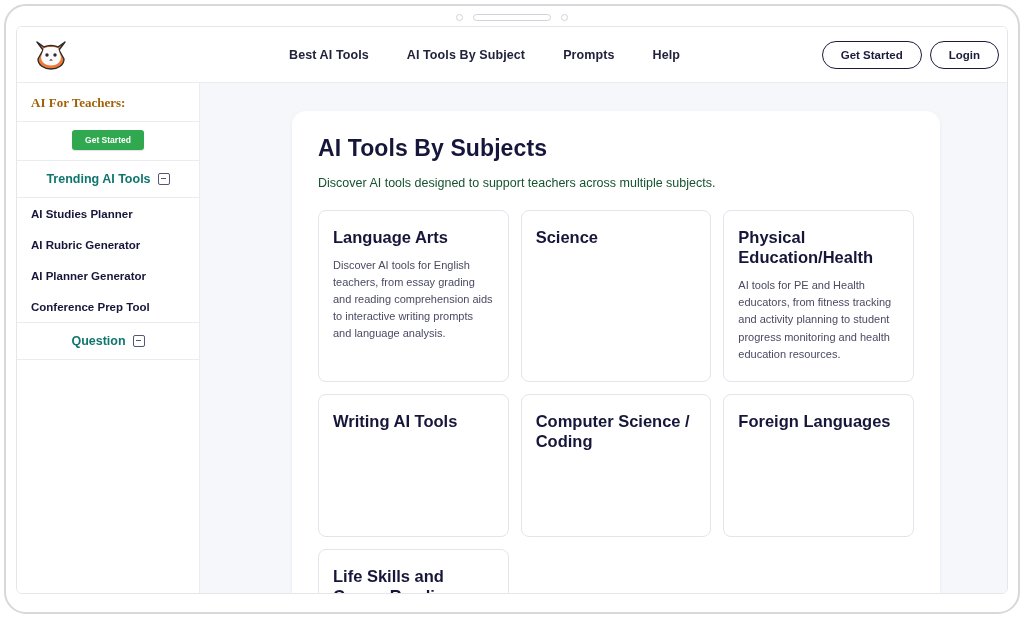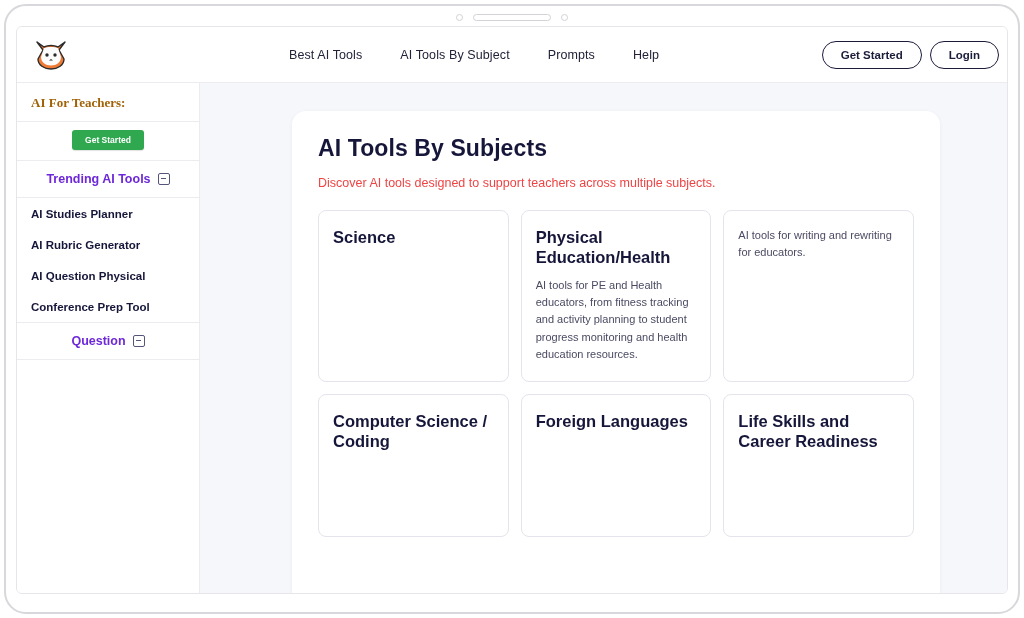--- a/index.html
+++ b/index.html
@@ -91,21 +91,21 @@
     left: 272px;
     top: 0;
     height: 56px;
     display: flex;
     align-items: center;
     gap: 38px;
   }
   .nav-link {
     font-size: 12.5px;
     color: #22223b;
-    font-weight: 400;
+    font-weight: 700;
     letter-spacing: .1px;
     cursor: pointer;
     white-space: nowrap;
   }
   .nav-actions {
     position: absolute;
     right: 8px;
     top: 0;
     height: 56px;
     display: flex;
@@ -159,21 +159,21 @@
     cursor: pointer;
     box-shadow: 0 1px 1px rgba(0,0,0,.12);
   }
   .sb-section {
     display: flex;
     align-items: center;
     justify-content: center;
     gap: 7px;
     font-size: 12.5px;
     font-weight: 700;
-    color: #6d28d9;
+    color: #0f766e;
     padding: 11px 10px;
     border-bottom: 1px solid #ececf0;
     cursor: pointer;
   }
   .sq-icon {
     display: inline-block;
     width: 10px;
     height: 10px;
     border: 1px solid #55557a;
     border-radius: 2px;
@@ -221,21 +221,21 @@
   }
   .page-title {
     font-size: 23px;
     font-weight: 800;
     color: #16163a;
     margin: 0 0 12px 0;
     letter-spacing: .1px;
   }
   .page-sub {
     font-size: 12.5px;
-    color: #ef4444;
+    color: #14532d;
     line-height: 1.45;
     margin: 0 0 18px 0;
     max-width: 400px;
   }
   .grid {
     display: grid;
     grid-template-columns: repeat(3, 1fr);
     gap: 12px;
   }
   .card {
@@ -304,44 +304,48 @@
         <span class="sb-cta">Get Started</span>
       </div>
 
       <div class="sb-section">
         <span>Trending AI Tools</span>
         <span class="sq-icon"></span>
       </div>
 
       <div class="sb-item">AI Studies Planner</div>
       <div class="sb-item">AI Rubric Generator</div>
-      <div class="sb-item">AI Question Physical</div>
+      <div class="sb-item">AI Planner Generator</div>
       <div class="sb-item">Conference Prep Tool</div>
 
       <div class="sb-section" style="border-top:1px solid #ececf0;">
         <span>Question</span>
         <span class="sq-icon"></span>
       </div>
     </div>
 
     <div class="main">
       <div class="panel">
         <h1 class="page-title">AI Tools By Subjects</h1>
         <p class="page-sub">Discover AI tools designed to support teachers across multiple subjects.</p>
 
         <div class="grid">
           <div class="card">
+            <h2 class="card-title">Language Arts</h2>
+            <p class="card-text">Discover AI tools for English teachers, from essay grading and reading comprehension aids to interactive writing prompts and language analysis.</p>
+          </div>
+          <div class="card">
             <h2 class="card-title">Science</h2>
           </div>
           <div class="card">
             <h2 class="card-title">Physical Education/Health</h2>
             <p class="card-text">AI tools for PE and Health educators, from fitness tracking and activity planning to student progress monitoring and health education resources.</p>
           </div>
           <div class="card">
-            <p class="card-text">AI tools for writing and rewriting for educators.</p>
+            <h2 class="card-title">Writing AI Tools</h2>
           </div>
           <div class="card">
             <h2 class="card-title">Computer Science / Coding</h2>
 
           </div>
           <div class="card">
             <h2 class="card-title">Foreign Languages</h2>
 
           </div>
           <div class="card">

